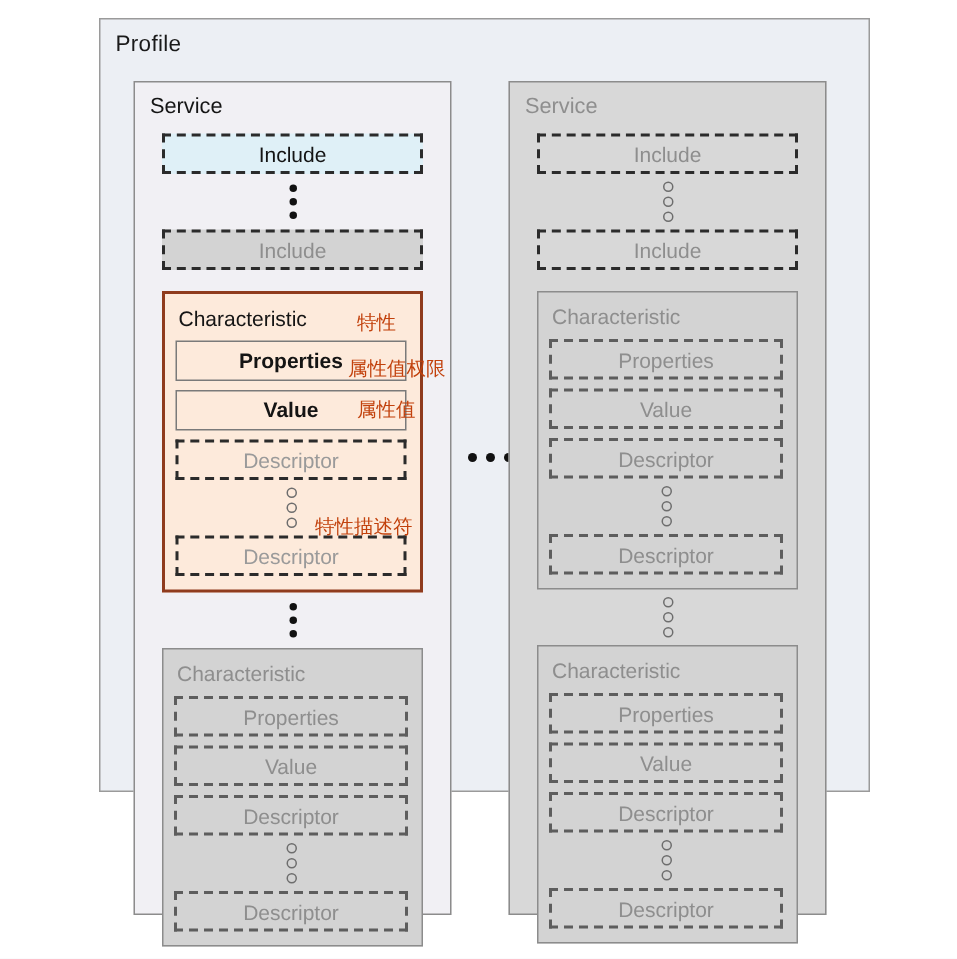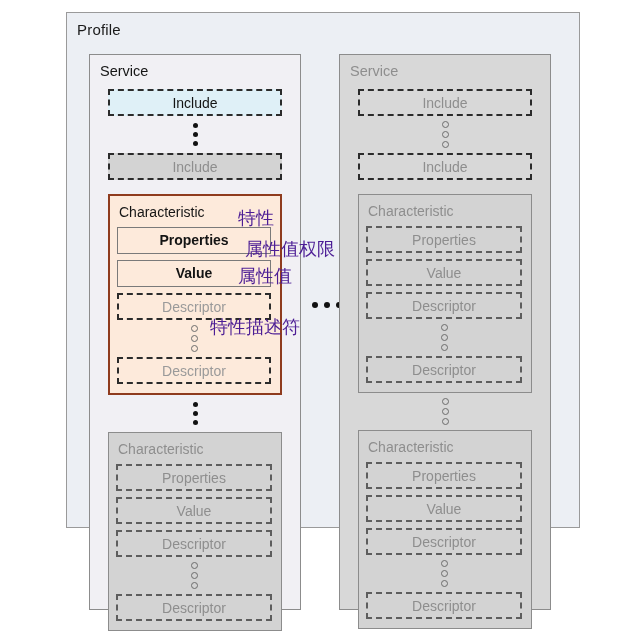--- a/index.html
+++ b/index.html
@@ -171,29 +171,29 @@
     display: block;
     width: 6px;
     height: 6px;
     border-radius: 50%;
     background: #111;
   }
 
   
   .anno {
     position: absolute;
-    color: #4c1d95;
-    font-size: 18px;
+    color: #c2410c;
+    font-size: 13px;
     white-space: nowrap;
     font-family: Liberation Mono, monospace;
   }
   .anno-char  { left: 128px; top: 10px; }
-  .anno-props { left: 135px; top: 41px; }
+  .anno-props { left: 122px; top: 41px; }
   .anno-value { left: 128px; top: 68px; }
-  .anno-desc  { left: 100px; top: 119px; }
+  .anno-desc  { left: 100px; top: 146px; }
 </style>
 </head>
 <body>
 
 <div class="profile-panel">
 
   <div class="profile-title">Profile</div>
 
   <div class="service-col active">
     <div class="service-title">Service</div>

